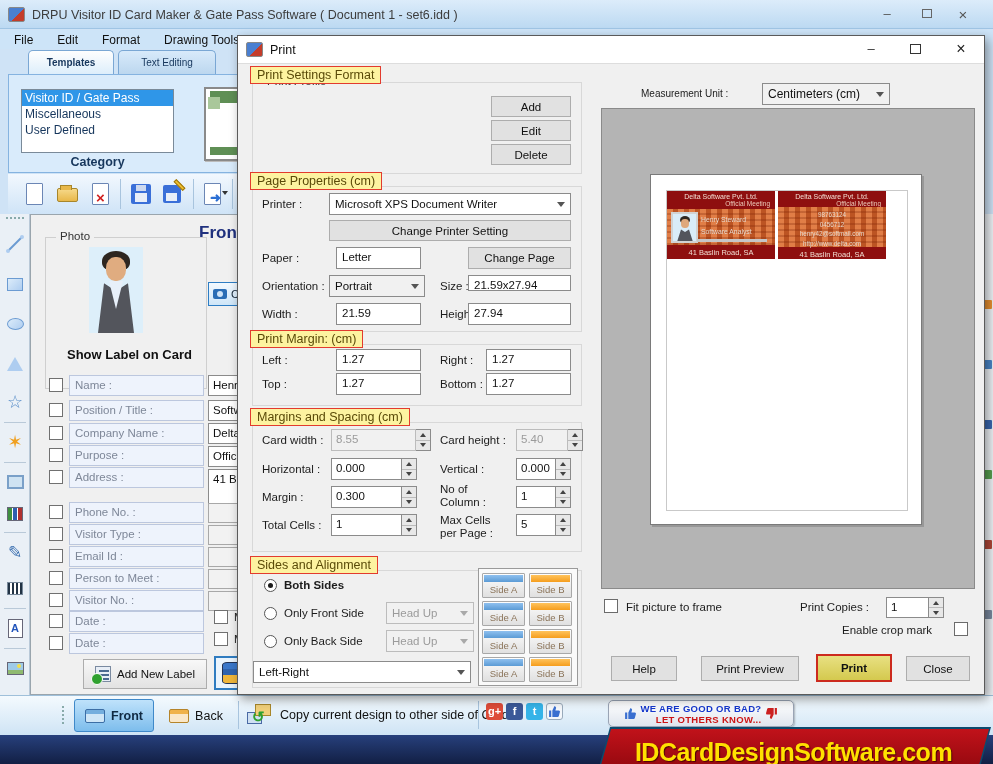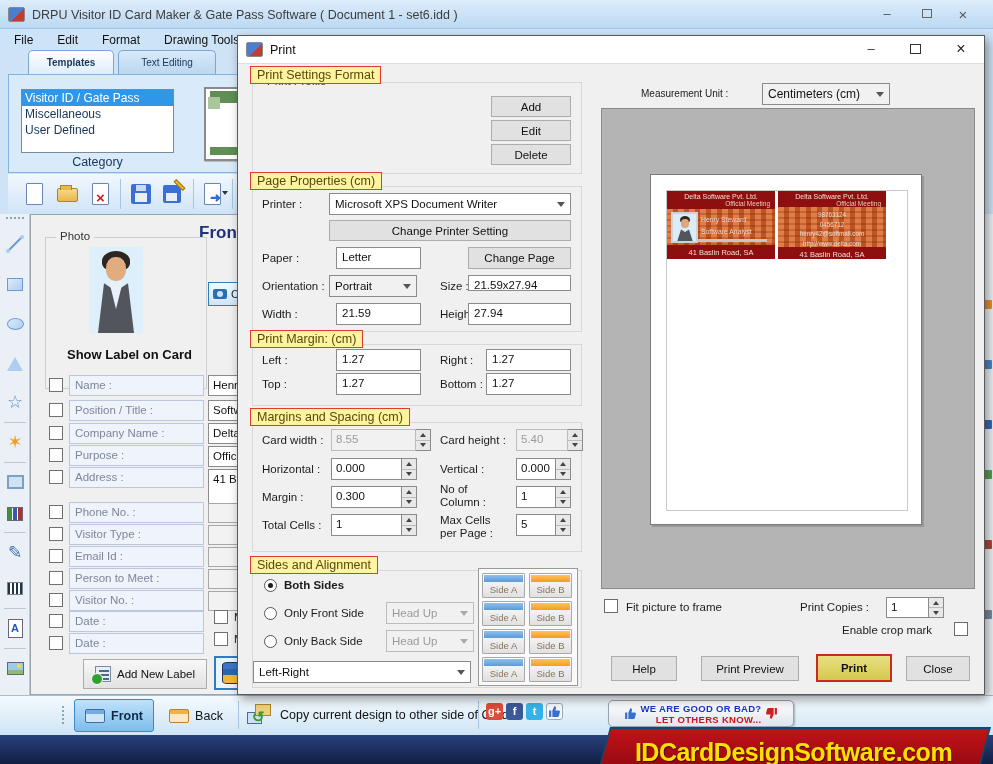--- a/index.html
+++ b/index.html
@@ -16,21 +16,21 @@
   #menubar{left:0;top:30px;width:993px;height:19px;background:#cde4f8;display:flex;align-items:center;gap:24px;padding-left:14px}
   #menubar span{font-size:12px;color:#111}
   
   .tab{height:24px;border:1px solid #7aa7d4;border-bottom:none;border-radius:5px 5px 0 0;font-size:10px;color:#16365c;display:flex;align-items:center;justify-content:center}
   .tab.on{background:linear-gradient(#fefefe,#ddeefb);font-weight:bold}
   .tab.off{background:linear-gradient(#d8eafa,#bcd7ef)}
   #tplpanel{left:8px;top:74px;width:972px;height:99px;background:#d9ebfb;border:1px solid #85b3e0}
   #catlist{left:12px;top:14px;width:153px;height:64px;background:#fff;border:1px solid #7a8a99;font-size:12px;color:#16365c;overflow:hidden}
   #catlist .it{padding:0 3px;line-height:16px;white-space:nowrap}
   #catlist .it.sel{background:#2f96e8;color:#fff}
-  #catlabel{left:12px;top:80px;width:153px;text-align:center;font-size:12.5px;font-weight:normal;color:#16365c}
+  #catlabel{left:12px;top:80px;width:153px;text-align:center;font-size:12.5px;font-weight:bold;color:#16365c}
   #thumb{left:195px;top:12px;width:58px;height:74px;background:#fff;border:2px solid #8a8a8a;box-shadow:1px 1px 0 #bbb}
   #thumb .bar{position:absolute;left:4px;right:4px;height:12px;background:#5f8f55}
   #thumb .sq{position:absolute;width:12px;height:12px;background:#a9c79a}
   
   #maintb{left:8px;top:174px;width:972px;height:40px;background:linear-gradient(#f2f8fe,#cfe4f7)}
   .tico{width:26px;height:26px;top:7px}
   .page{position:absolute;left:4px;top:2px;width:17px;height:22px;background:#fff;border:1px solid #6b86b5;border-radius:1px}
   .vsep{position:absolute;top:5px;width:1px;height:30px;background:#a8c4de}
   
   #vtools{left:0;top:214px;width:30px;height:481px;background:#eaf0f6;border-right:1px solid #b9c9d8}
@@ -409,21 +409,21 @@
   <div class="dlbl" style="left:24px;top:162px">Printer :</div>
   <div class="combo" style="left:91px;top:157px;width:242px;height:22px">
       <span>Microsoft XPS Document Writer</span>
       <span class="car"></span>
     </div>
   <div class="btn" style="left:91px;top:184px;width:242px;height:21px">Change Printer Setting</div>
   <div class="dlbl" style="left:24px;top:216px">Paper :</div>
   <div class="input" style="left:98px;top:211px;width:85px;height:22px">Letter</div>
   <div class="btn" style="left:230px;top:211px;width:103px;height:22px">Change Page</div>
   <div class="dlbl" style="left:24px;top:244px">Orientation :</div>
-  <div class="combo gray" style="left:91px;top:239px;width:88px;height:22px">
+  <div class="combo gray" style="left:91px;top:239px;width:96px;height:22px">
       <span>Portrait</span>
       <span class="car"></span>
     </div>
   <div class="dlbl" style="left:202px;top:244px">Size :</div>
   <div class="input" style="left:230px;top:239px;width:103px;height:16px">21.59x27.94</div>
   <div class="dlbl" style="left:24px;top:272px">Width :</div>
   <div class="input" style="left:98px;top:267px;width:85px;height:22px">21.59</div>
   <div class="dlbl" style="left:202px;top:272px">Height :</div>
   <div class="input" style="left:230px;top:267px;width:103px;height:22px">27.94</div>
 

